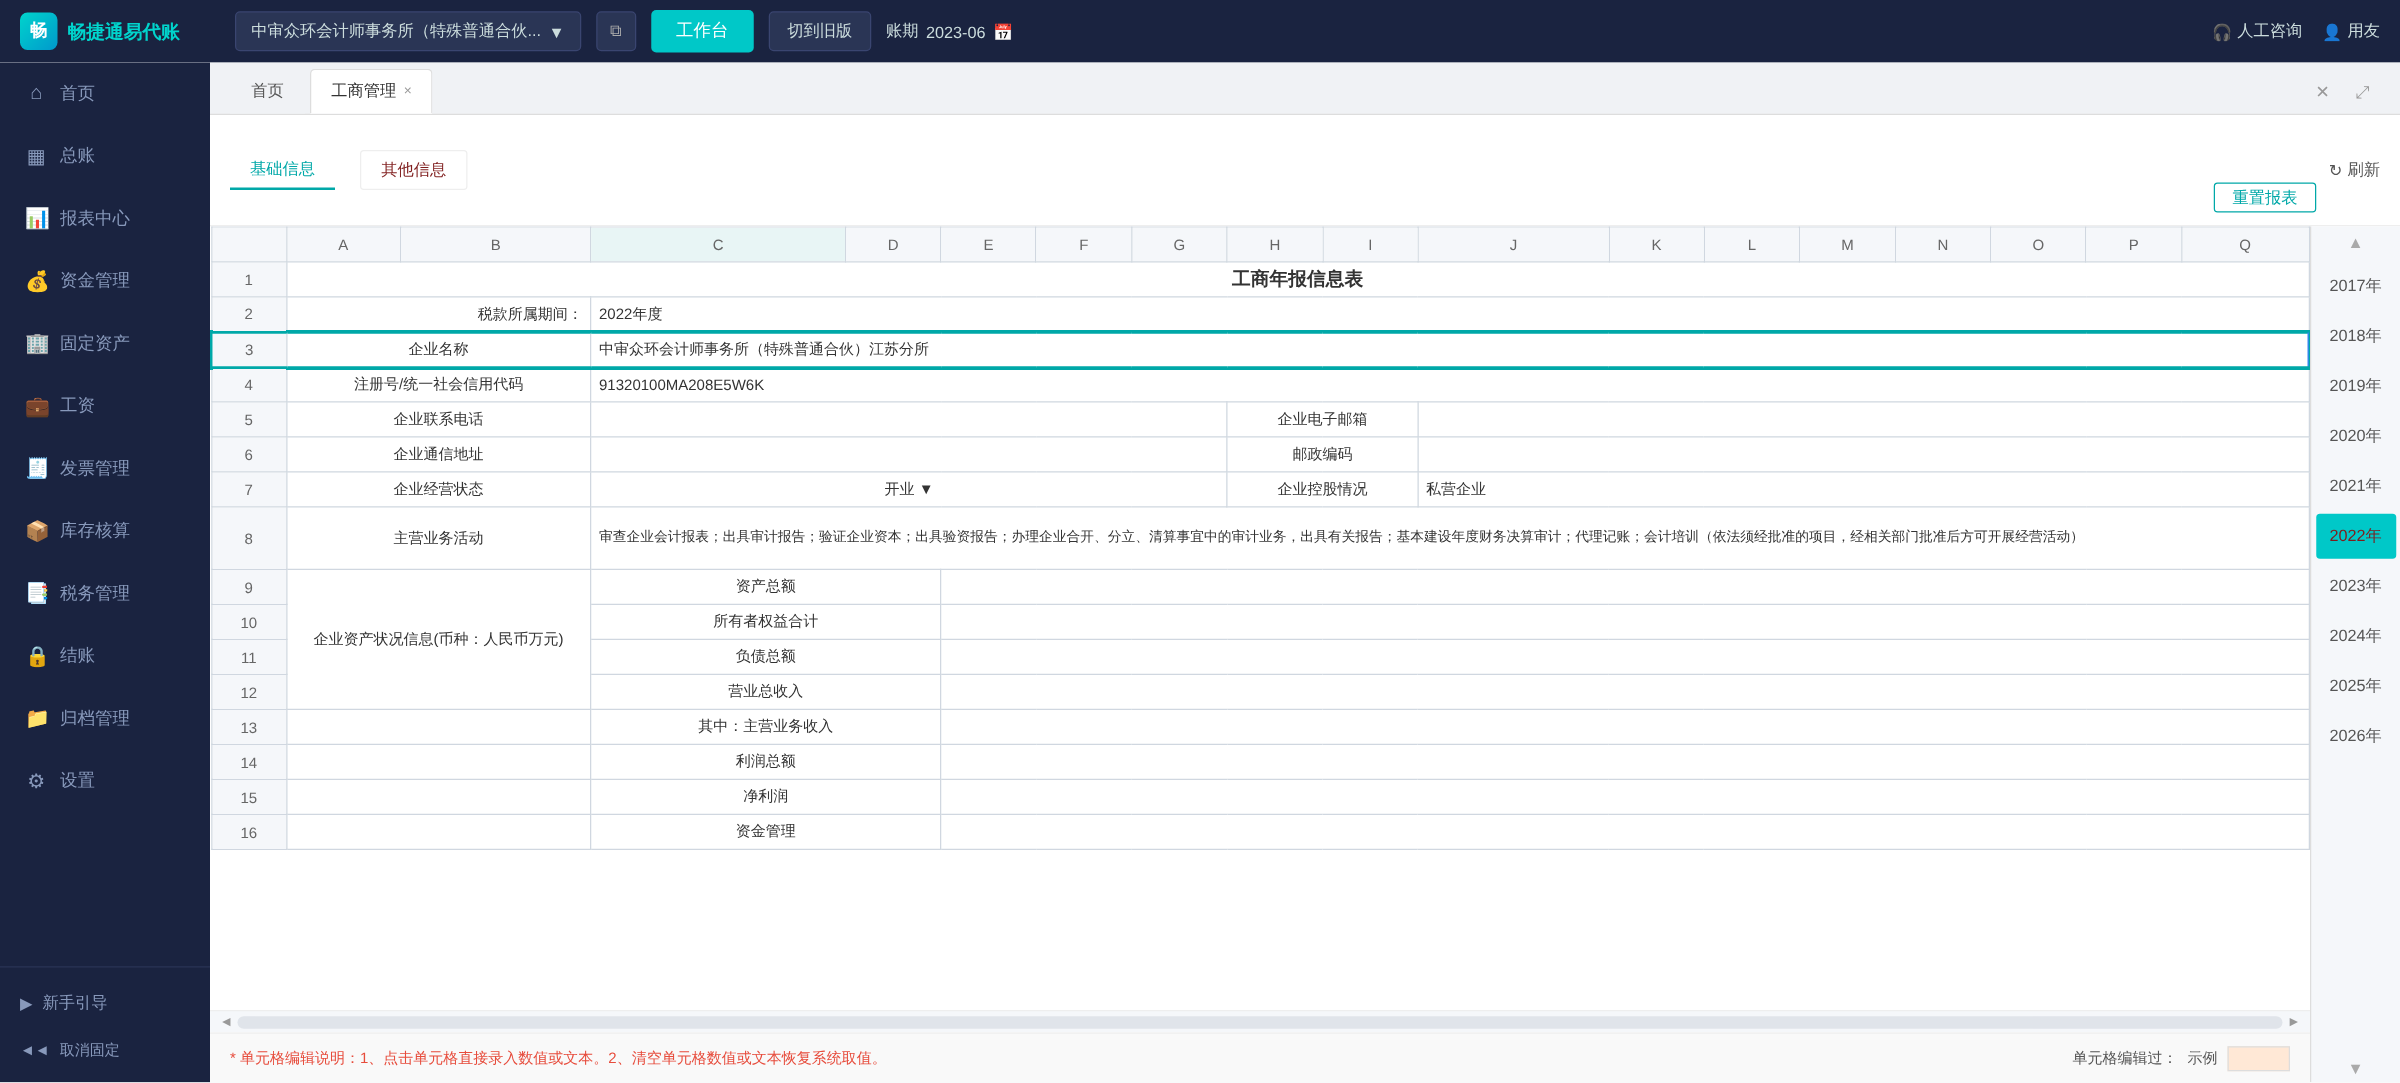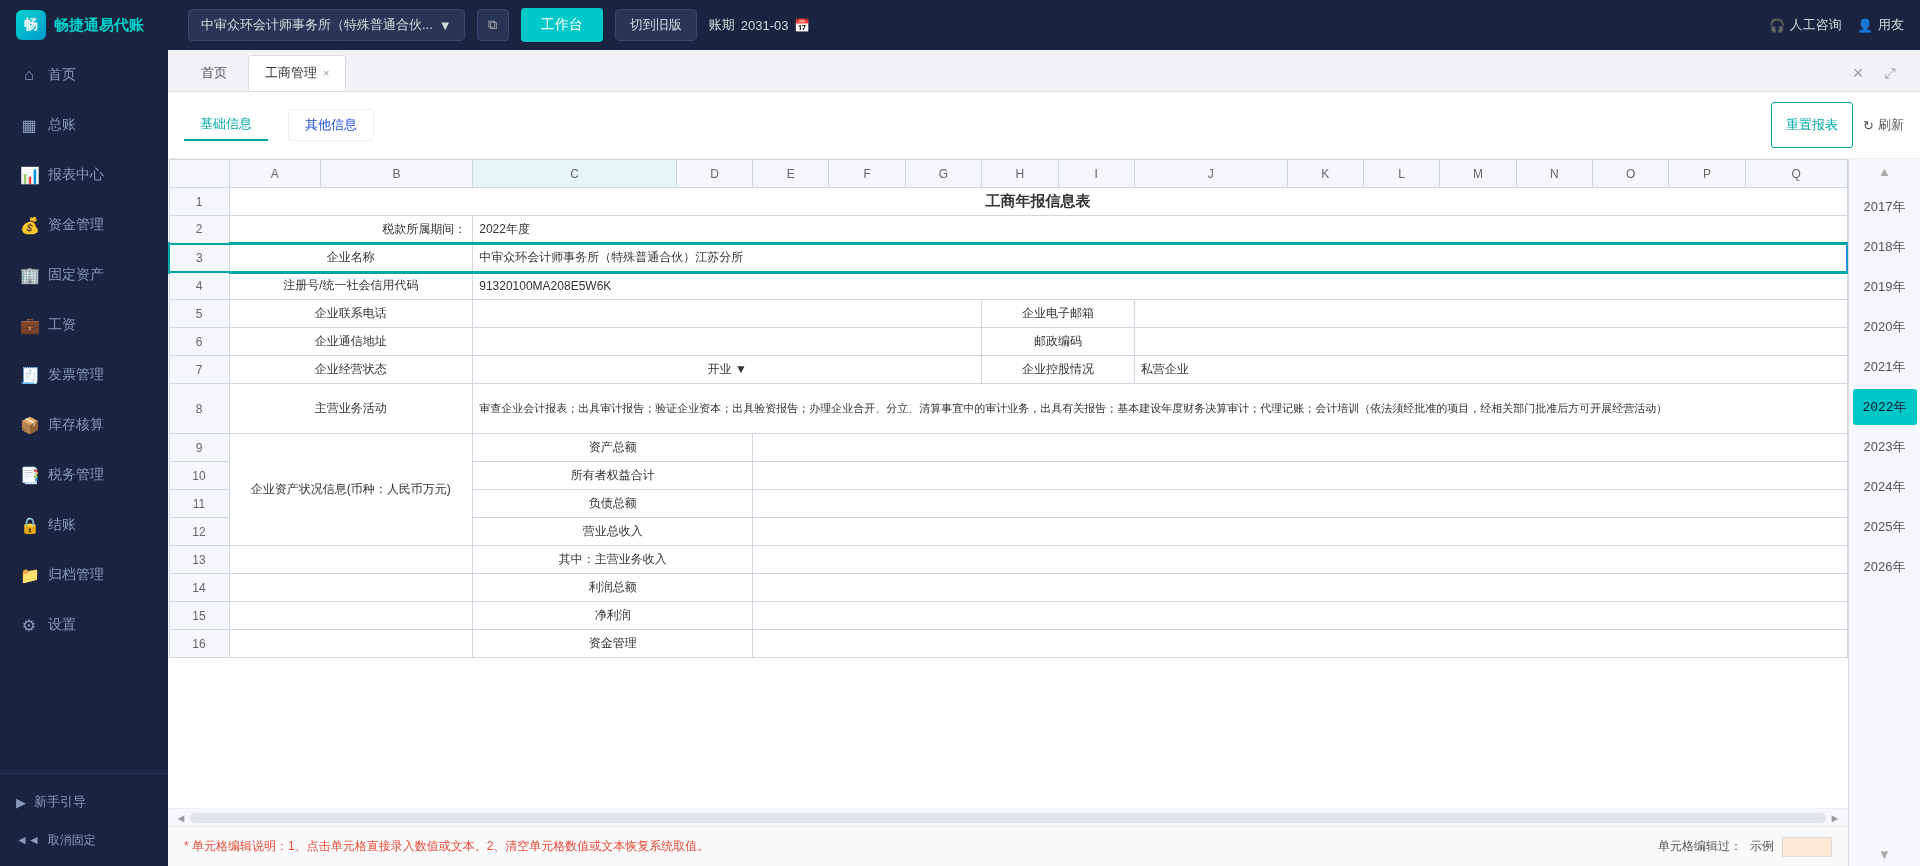--- a/index.html
+++ b/index.html
@@ -34,23 +34,23 @@
     .sidebar-item { height: 50px; display: flex; align-items: center; gap: 10px; padding: 0 20px; color: #8899bb; font-size: 14px; cursor: pointer; }
     .sidebar-icon { width: 18px; text-align: center; font-size: 16px; }
     .sidebar-bottom { border-top: 1px solid #2a3555; padding: 8px 0; }
     .new-guide { height: 40px; display: flex; align-items: center; gap: 8px; padding: 0 16px; color: #8899bb; font-size: 13px; cursor: pointer; }
     .unpin { height: 36px; display: flex; align-items: center; gap: 8px; padding: 0 16px; color: #8899bb; font-size: 12px; cursor: pointer; }
 
     
     .content-toolbar { display: flex; align-items: center; padding: 10px 16px; border-bottom: 1px solid #eee; gap: 20px; flex-shrink: 0; }
     .tab-pill { padding: 6px 16px; border-radius: 3px; font-size: 13px; cursor: pointer; border: 1px solid #eee; }
     .tab-pill.active { color: #00a8a8; border-bottom: 2px solid #00a8a8; border-radius: 0; border-left: none; border-right: none; border-top: none; background: none; }
-    .tab-pill.inactive { color: #1d4ed8; background: white; }
+    .tab-pill.inactive { color: #7f1d1d; background: white; }
     .toolbar-right { margin-left: auto; display: flex; align-items: center; gap: 10px; }
-    .reset-btn { border: 1px solid #00a8a8; color: #00a8a8; background: white; border-radius: 3px; padding: 13px 14px; font-size: 13px; cursor: pointer; }
+    .reset-btn { border: 1px solid #00a8a8; color: #00a8a8; background: white; border-radius: 3px; padding: 2px 14px; font-size: 13px; cursor: pointer; margin-top: 44px; }
     .refresh-btn { color: #555; font-size: 13px; cursor: pointer; display: flex; align-items: center; gap: 4px; }
 
     
     .spreadsheet-container { flex: 1; overflow: hidden; display: flex; flex-direction: column; }
     .sheet-grid { flex: 1; overflow: auto; position: relative; }
 
     table.grid { border-collapse: collapse; width: 100%; font-size: 12px; }
     table.grid th, table.grid td { border: 1px solid #d0d7e0; padding: 0; height: 28px; }
     table.grid .col-header { background: #f5f7fa; text-align: center; color: #666; font-weight: normal; font-size: 12px; min-width: 60px; position: sticky; top: 0; z-index: 10; padding: 0 4px; }
     table.grid .row-num { background: #f5f7fa; text-align: center; color: #666; width: 40px; min-width: 40px; font-weight: normal; position: sticky; left: 0; z-index: 5; }
@@ -66,42 +66,42 @@
 
     
     .h-scroll-bar { height: 18px; background: #f5f7fa; border-top: 1px solid #eee; display: flex; align-items: center; padding: 0 4px; }
     .h-scroll-arrow { width: 18px; height: 18px; display: flex; align-items: center; justify-content: center; color: #999; cursor: pointer; font-size: 11px; }
     .h-scroll-track { flex: 1; height: 10px; background: #e0e4ea; border-radius: 5px; }
 
     
     .year-panel { width: 72px; background: #f5f7fa; border-left: 1px solid #ddd; display: flex; flex-direction: column; align-items: center; flex-shrink: 0; overflow: hidden; }
     .year-panel-scroll { flex: 1; display: flex; flex-direction: column; align-items: center; width: 100%; overflow-y: auto; padding: 4px 0; }
     .year-item { width: 64px; height: 36px; display: flex; align-items: center; justify-content: center; font-size: 13px; cursor: pointer; border-radius: 3px; color: #555; margin: 2px 0; }
-    .year-item.active { background: #00c8c8; color: #0f172a; border-radius: 3px; font-family: Liberation Mono, monospace; }
+    .year-item.active { background: #00c8c8; color: #7f1d1d; border-radius: 3px; }
     .year-panel-arrow { width: 64px; height: 24px; display: flex; align-items: center; justify-content: center; cursor: pointer; color: #aaa; }
     .win-btn { width: 28px; height: 28px; display: flex; align-items: center; justify-content: center; border-radius: 3px; cursor: pointer; color: #888; font-size: 16px; }
   </style>
 </head>
 <body>
 
 <div class="top-bar">
   <div class="logo">
     <div class="logo-icon">畅</div>
     <span>畅捷通易代账</span>
   </div>
   <div class="company-selector">
     <span>中审众环会计师事务所（特殊普通合伙...</span>
     <span>▼</span>
   </div>
   <div class="copy-btn">⧉</div>
   <button class="workbench-btn">工作台</button>
   <button class="switch-btn">切到旧版</button>
   <div class="period-display">
     <span>账期</span>
-    <span>2031-03</span>
+    <span>2023-06</span>
     <span class="calendar-icon">📅</span>
   </div>
   <div class="top-right">
     <div class="service-btn">
       <span>🎧</span>
       <span>人工咨询</span>
     </div>
     <div class="service-btn">
       <span>👤</span>
       <span>用友</span>

